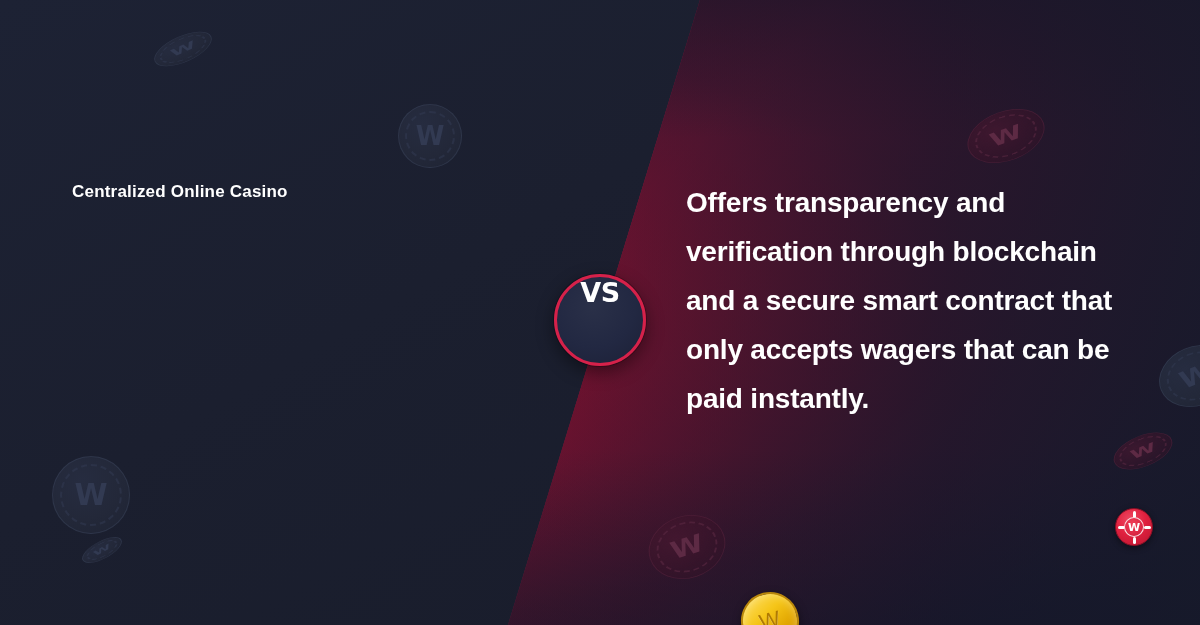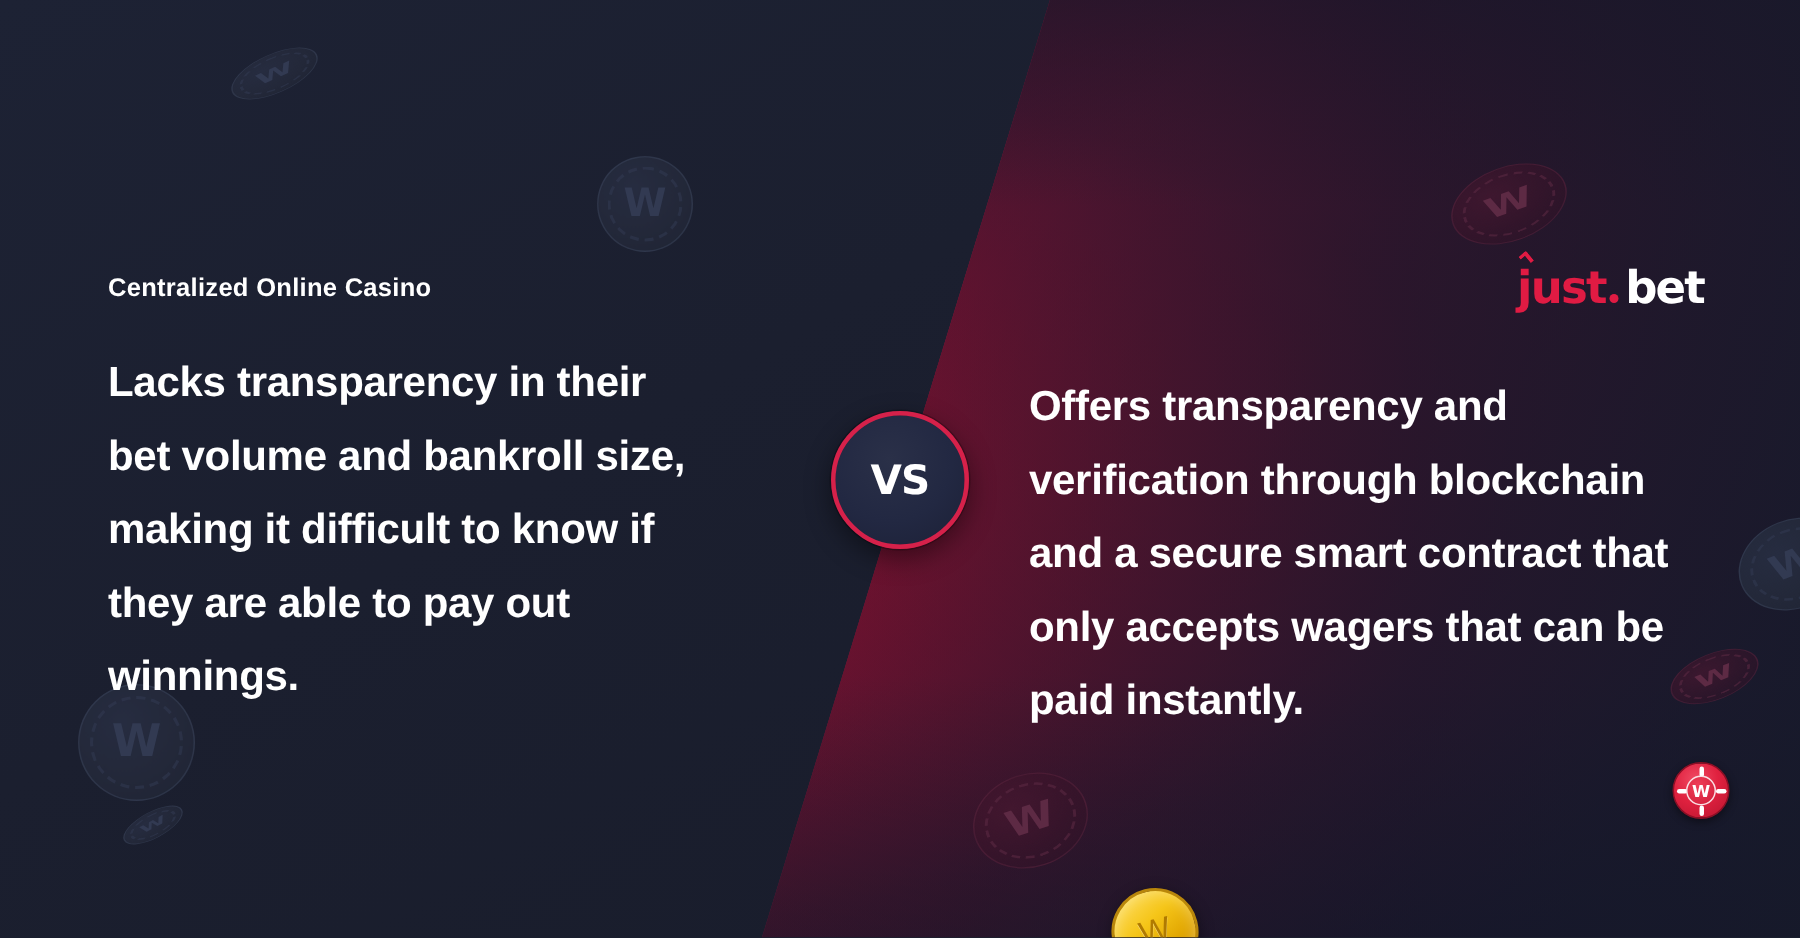--- a/index.html
+++ b/index.html
@@ -196,21 +196,21 @@
 
   
   .vs-badge {
     position:absolute;
     left:554px; top:274px;
     width:92px; height:92px;
     border-radius:50%;
     background:radial-gradient(circle at 42% 34%, #2a3048 0%, #222842 55%, #1c2036 100%);
     border:3px solid #d6214a;
     display:flex;
-    align-items:center;
+    align-items:flex-start;
     justify-content:center;
     box-shadow:0 0 0 1px rgba(0,0,0,0.25), 0 6px 18px rgba(0,0,0,0.45);
     z-index:10;
   }
   .vs-text {
     color:#ffffff;
     font-size:27px;
     font-weight:800;
     letter-spacing:-0.5px;
     font-family:"DejaVu Sans", sans-serif;
@@ -293,29 +293,23 @@
         </span>
     </div>
   </div>
 
   <div class="coin-gold" style="position:absolute; left:741px; top:592px; width:58px; height:58px; border-radius:50%; z-index:7;">
     <span class="w" style="font-size:22px;">W</span>
   </div>
 
   <div class="left-content">
     <div class="left-heading">Centralized Online Casino</div>
-    <div class="left-body">Lacks transparency in their bet volume and bankroll size, making it difficult to know if they are able to pay out winnings.</div>
   </div>
 
   <div class="right-content">
-    <div class="logo">
-      <span class="logo-just">just<span class="logo-caret"></span></span>
-      <span class="logo-dot"></span>
-      <span class="logo-bet">bet</span>
-    </div>
     <div class="right-body">Offers transparency and verification through blockchain and a secure smart contract that only accepts wagers that can be paid instantly.</div>
   </div>
 
   <div class="vs-badge">
     <span class="vs-text">VS</span>
   </div>
 
 </div>
 
 </body></html>

